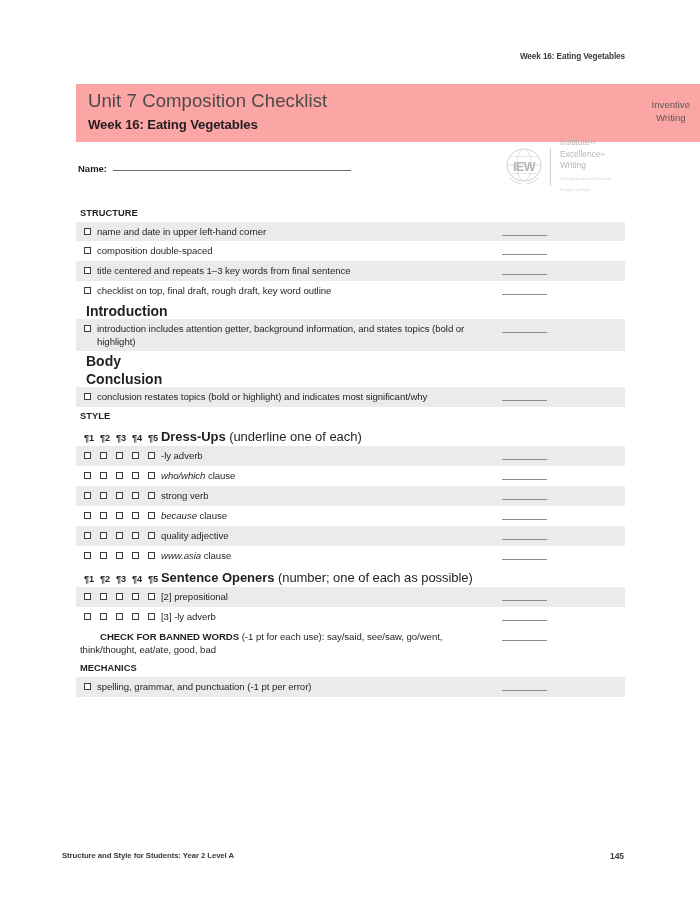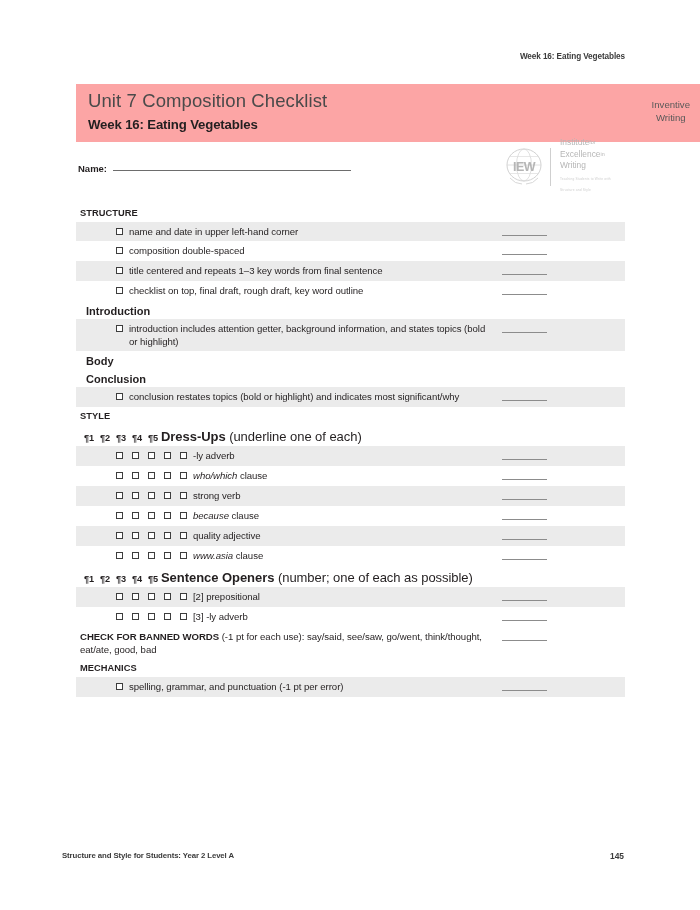--- a/index.html
+++ b/index.html
@@ -144,41 +144,40 @@
 
   .sec-head {
     font-size: 9.3px;
     font-weight: bold;
     letter-spacing: 0.05px;
     color: #231f20;
     padding: 3px 0 2.5px 4px;
     line-height: 12px;
   }
   .sub-head {
-    font-size: 11px;
+    font-size: 14px;
     font-weight: bold;
     color: #231f20;
     padding: 3.5px 0 2.5px 10px;
     line-height: 12px;
   }
 
   .row {
     position: relative;
     min-height: 19.5px;
     box-sizing: border-box;
     padding: 4px 0 3.5px 0;
   }
   .row.shaded { background: #ebebeb; }
 
   .row-inner {
     display: flex;
     align-items: flex-start;
     padding-left: 8px;
     padding-right: 130px;
-    margin-left: 32px;
   }
 
   .cb {
     width: 7px;
     height: 7px;
     border: 0.9px solid #3d3d3d;
     box-sizing: border-box;
     flex: none;
     margin-top: 2px;
     background: #ffffff;
@@ -241,21 +240,21 @@
   .banned {
     position: relative;
     padding: 4px 130px 3px 4px;
   }
   .banned-text {
     font-size: 9.6px;
     line-height: 12.6px;
     color: #231f20;
     letter-spacing: -0.05px;
   }
-  .banned-text .b { font-weight: bold; }
+  .banned-text .b { font-weight: bold; margin-left: 20px; }
   .banned .scoreline { top: 13px; }
 
   
   .footer-left {
     position: absolute;
     left: 62px;
     top: 851px;
     font-size: 7.8px;
     font-weight: bold;
     color: #3b3b3b;

